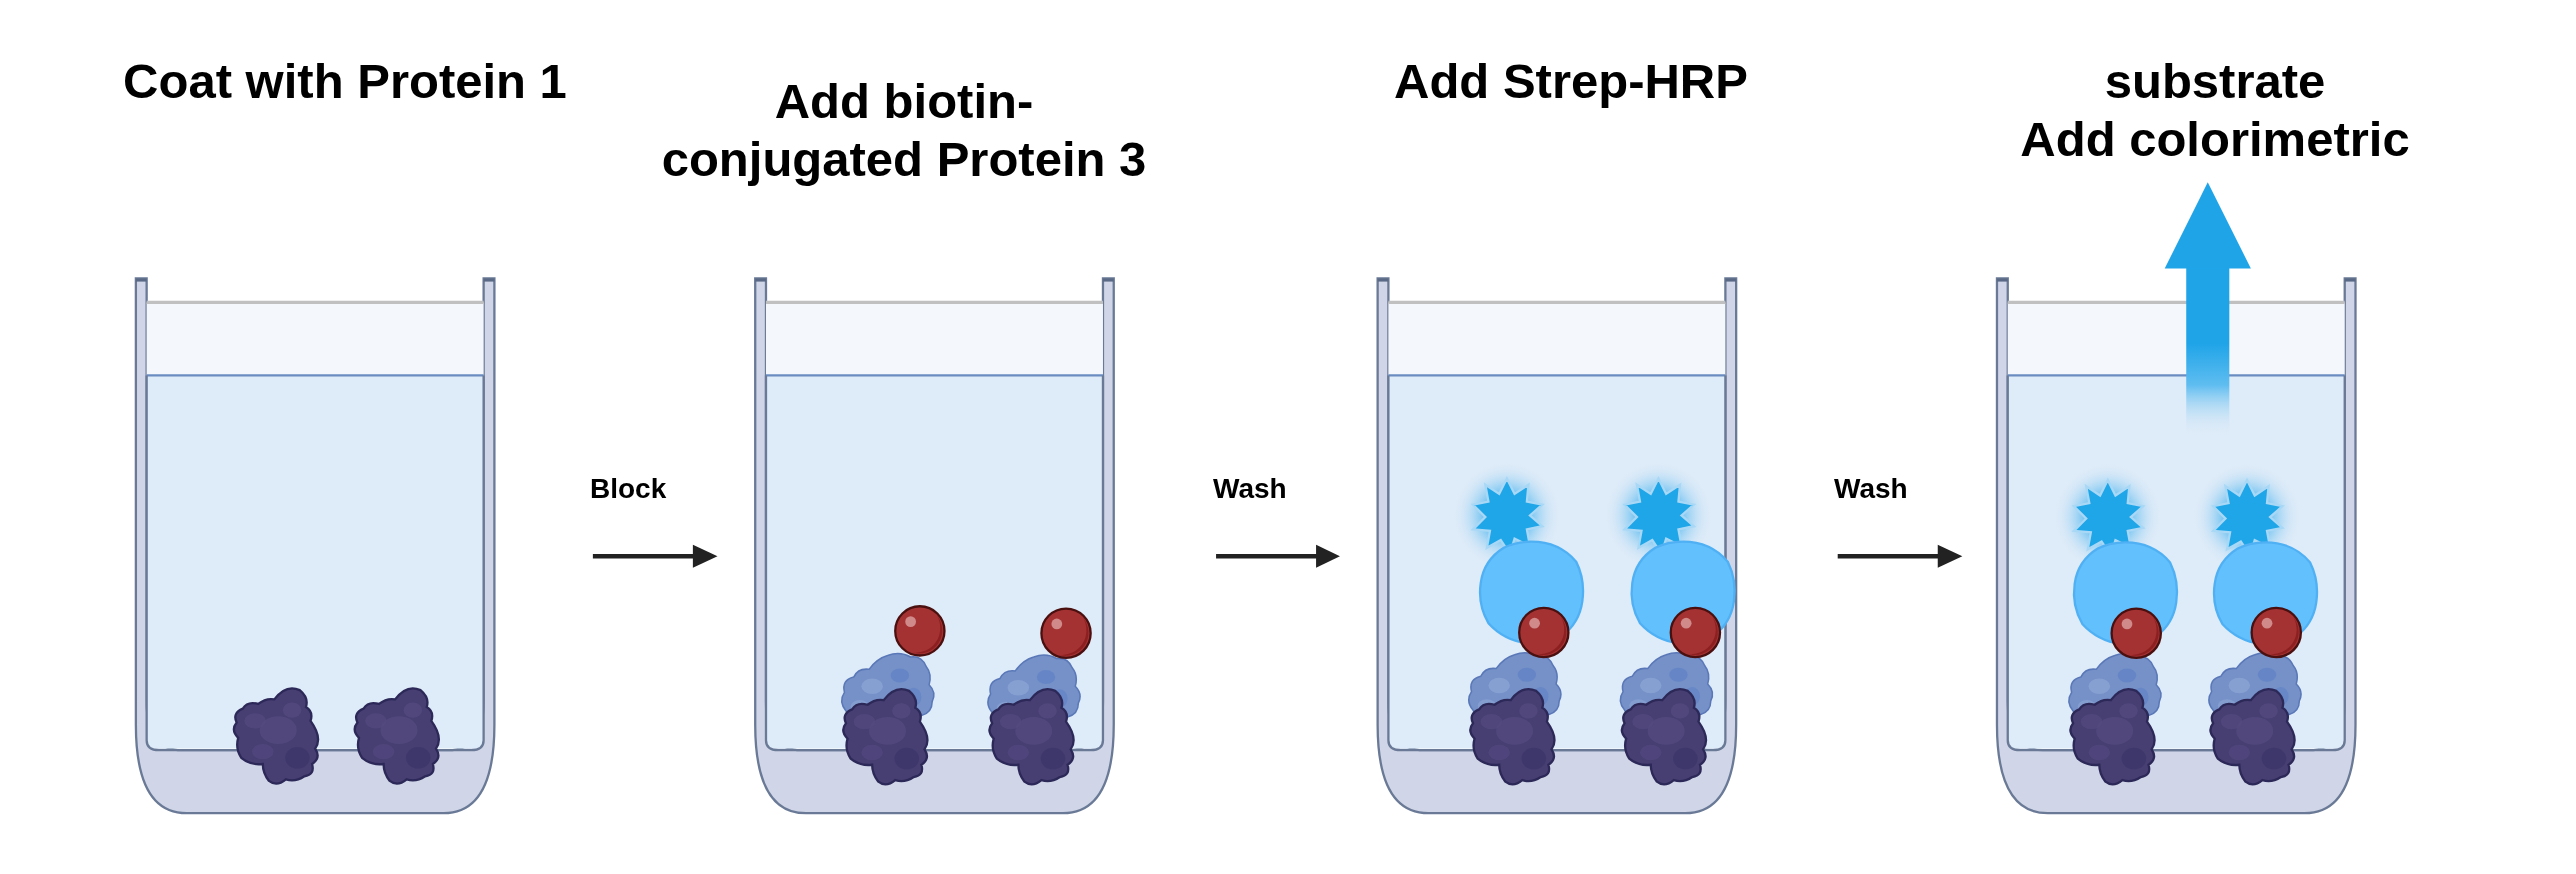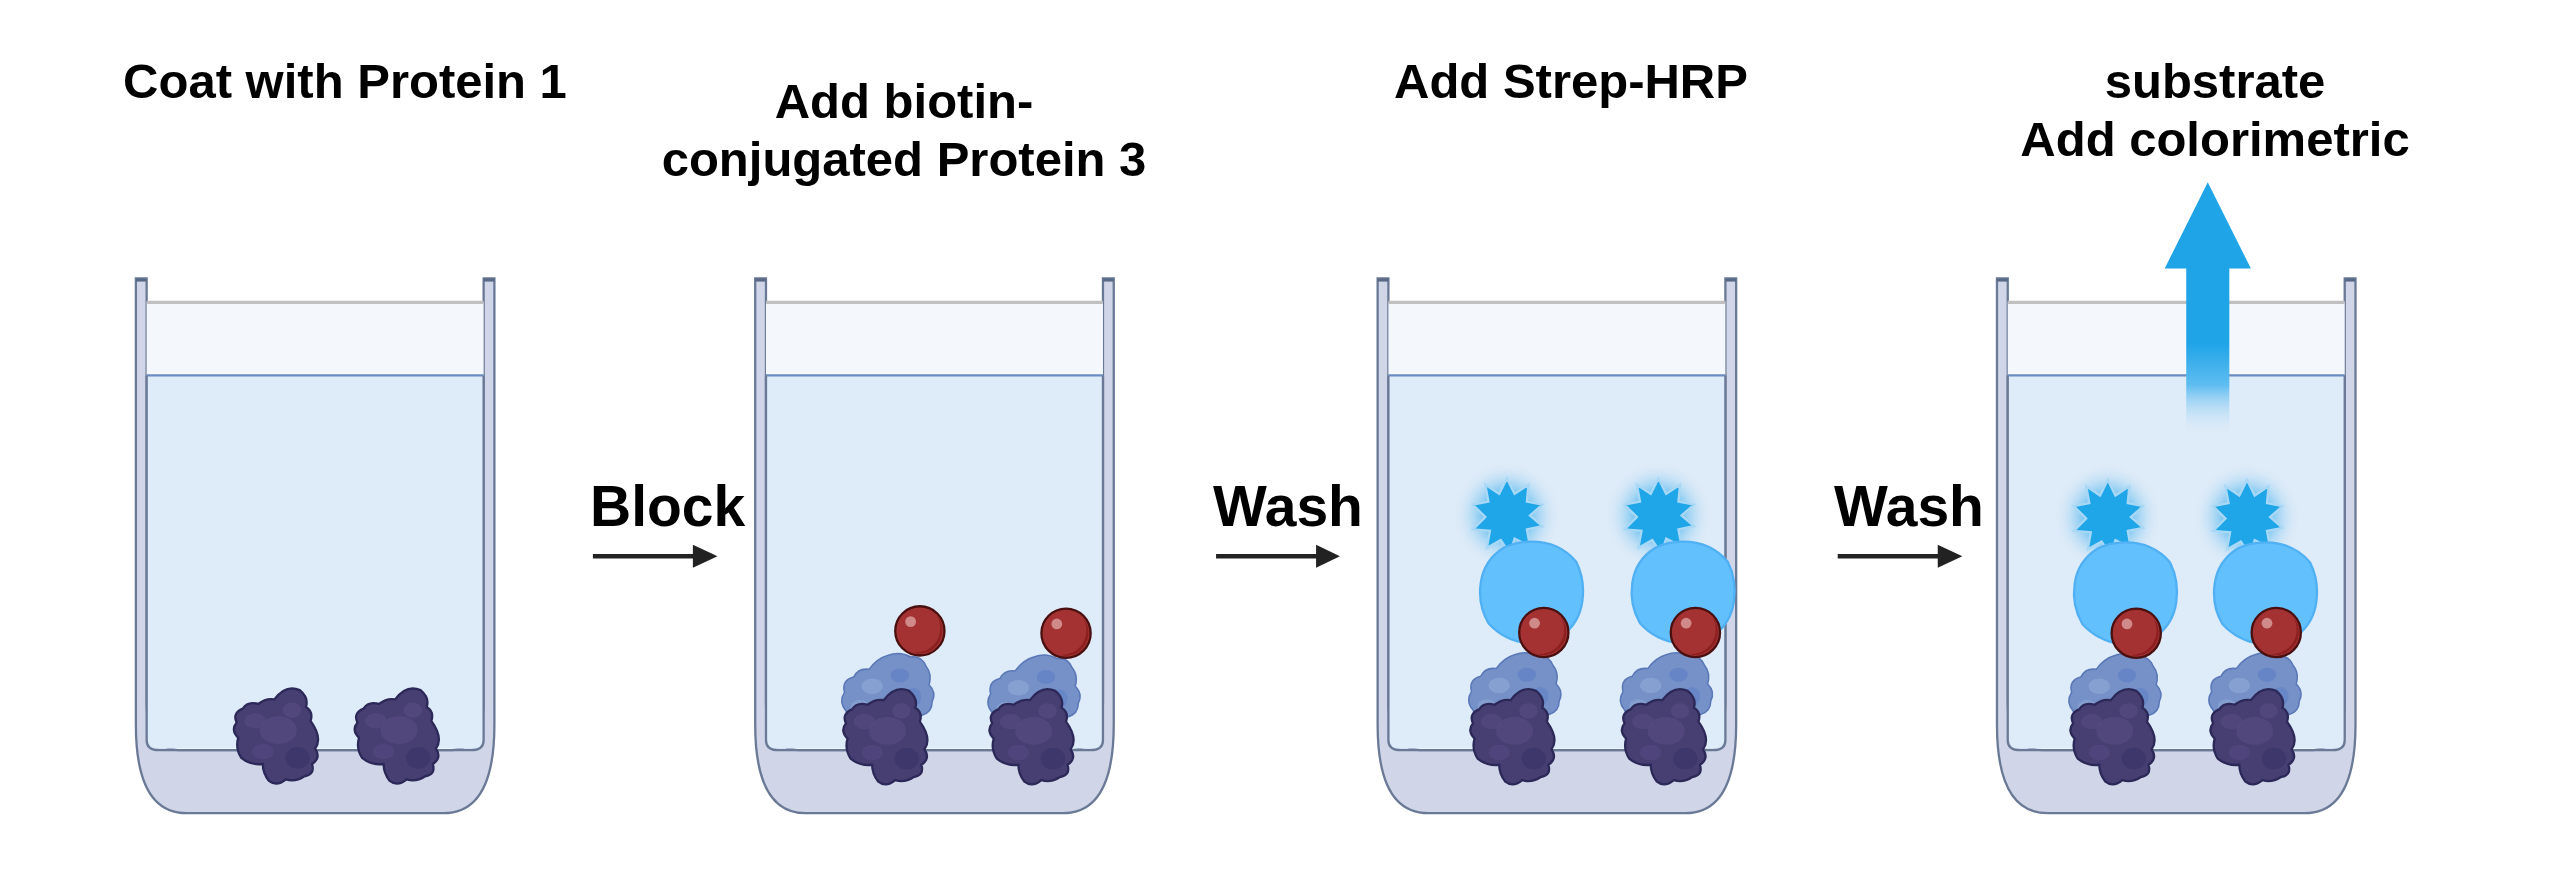--- a/index.html
+++ b/index.html
@@ -1,20 +1,20 @@
 <!DOCTYPE html>
 <html style="font-size:12.3px"><head>
 <meta charset="utf-8">
 <style>
   html, body { margin:0; padding:0; background:#ffffff; }
   body { width:2576px; height:874px; position:relative; overflow:hidden;
          font-family:"Liberation Sans", sans-serif; }
   .title { position:absolute; font-weight:bold; font-size:49px; line-height:58px;
            color:#000; text-align:center; white-space:nowrap; }
-  .step-label { position:absolute; font-weight:bold; font-size:57px; color:#000; white-space:nowrap; }
+  .step-label { position:absolute; font-weight:bold; font-size:28px; color:#000; white-space:nowrap; }
   svg { position:absolute; left:0; top:0; }
 </style>
 </head>
 <body>
 
 <div class="title" style="left:68px; top:52px; width:554px;">
   <div>Coat with Protein 1</div>
 </div>
 <div class="title" style="left:627px; top:52px; width:554px;margin-top:20px;">
   <div>Add biotin-</div>

